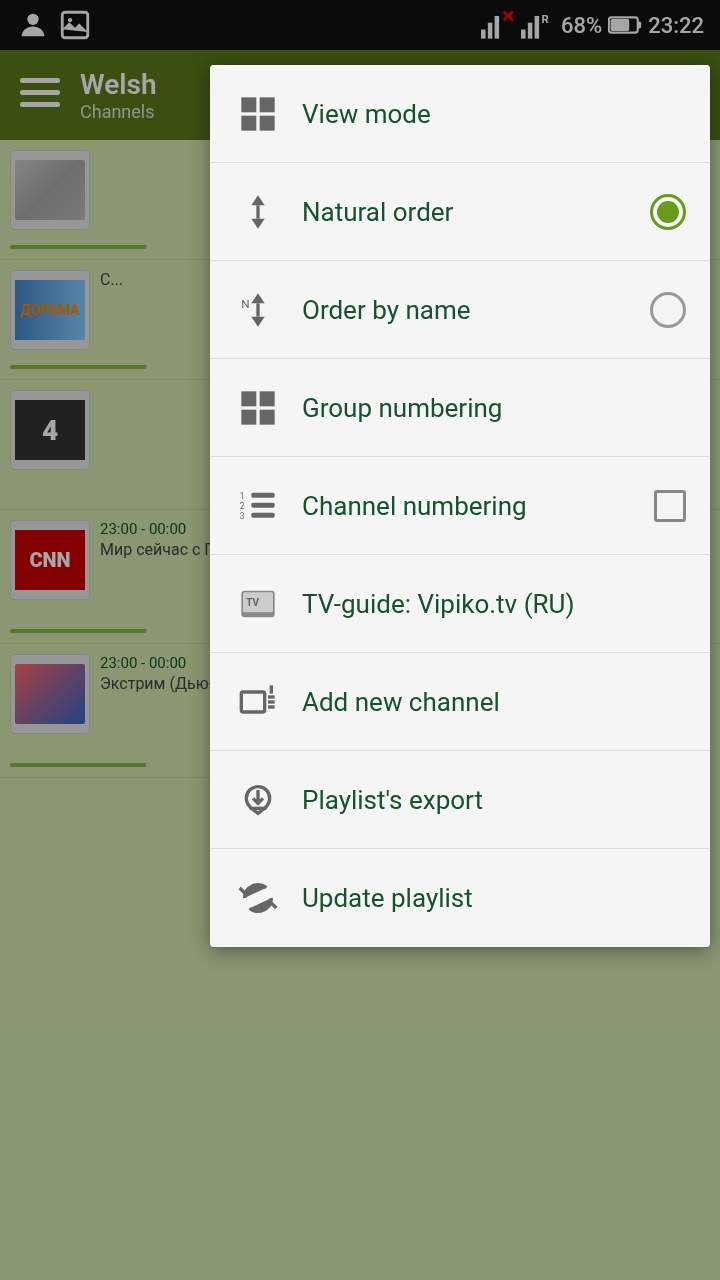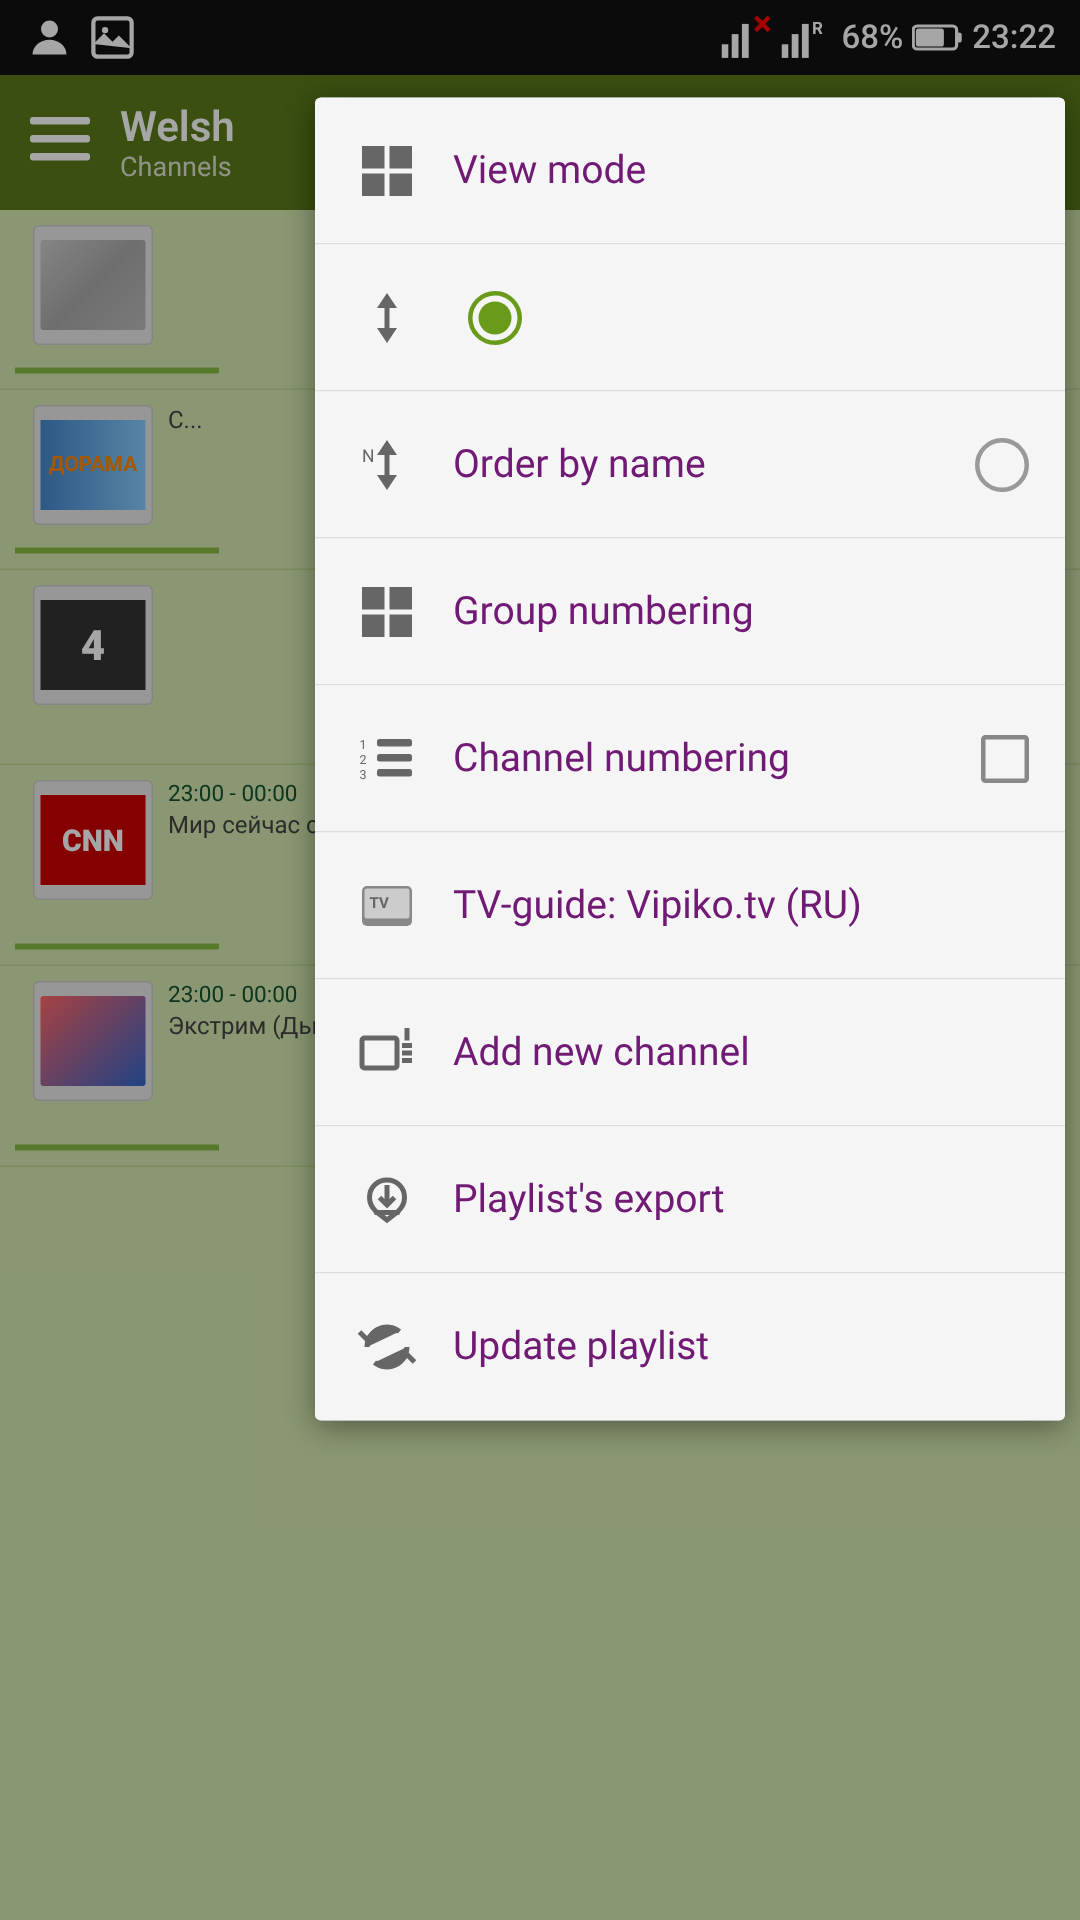--- a/index.html
+++ b/index.html
@@ -82,21 +82,20 @@
       width: 80px;
       height: 80px;
       background: #e8e8e8;
       border: 1px solid #ccc;
       flex-shrink: 0;
       display: flex;
       align-items: center;
       justify-content: center;
       border-radius: 4px;
       overflow: hidden;
-      margin-left: 12px;
     }
     .channel-name {
       color: #6a9a1a;
       font-size: 18px;
       font-weight: 600;
       text-align: right;
       margin-top: 4px;
     }
 
     
@@ -142,21 +141,21 @@
       display: flex;
       align-items: center;
       justify-content: center;
       margin-right: 20px;
       flex-shrink: 0;
       color: #666;
     }
 
     .menu-label {
       font-size: 26px;
-      color: #701a75;
+      color: #14532d;
       flex: 1;
     }
 
     .menu-control {
       margin-left: 10px;
     }
 
     
     .radio-outer {
       width: 36px;
@@ -454,20 +453,21 @@
   </div>
 
   <div class="menu-item">
     <div class="menu-icon">
       <svg width="40" height="40" viewBox="0 0 24 24" fill="#666">
         <path d="M12 2l4 6H8z"></path>
           <line x1="12" y1="8" x2="12" y2="16" stroke="#666" stroke-width="2"></line>
         <path d="M12 22l-4-6h8z" fill="#666"></path>
       </svg>
     </div>
+    <div class="menu-label">Natural order</div>
     <div class="menu-control">
       <div class="radio-outer">
         <div class="radio-inner"></div>
       </div>
     </div>
   </div>
 
   <div class="menu-item">
     <div class="menu-icon">
       <svg width="40" height="40" viewBox="0 0 24 24" fill="#666">

